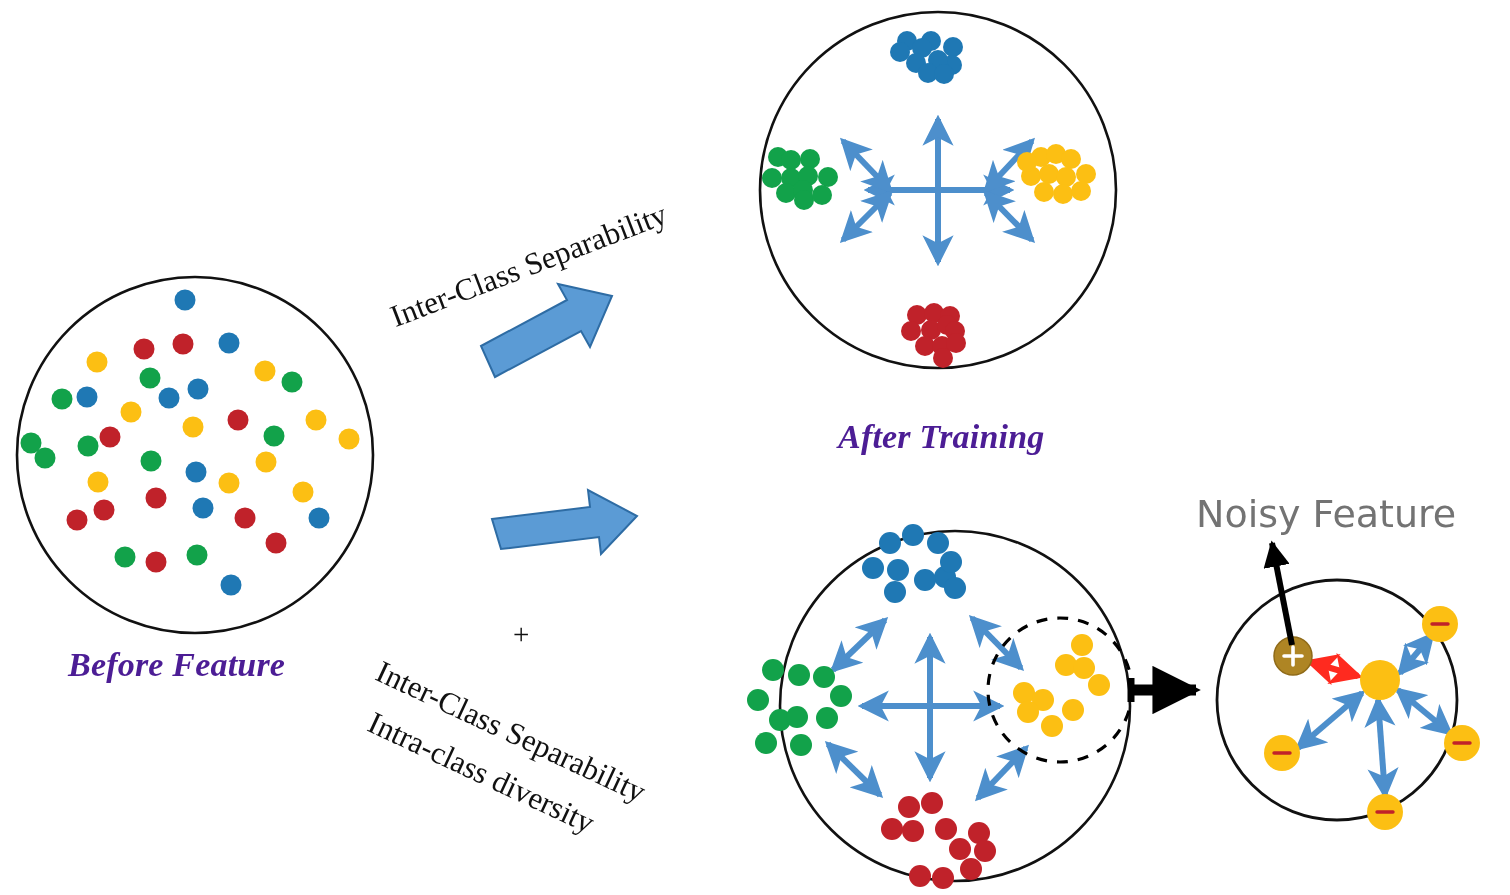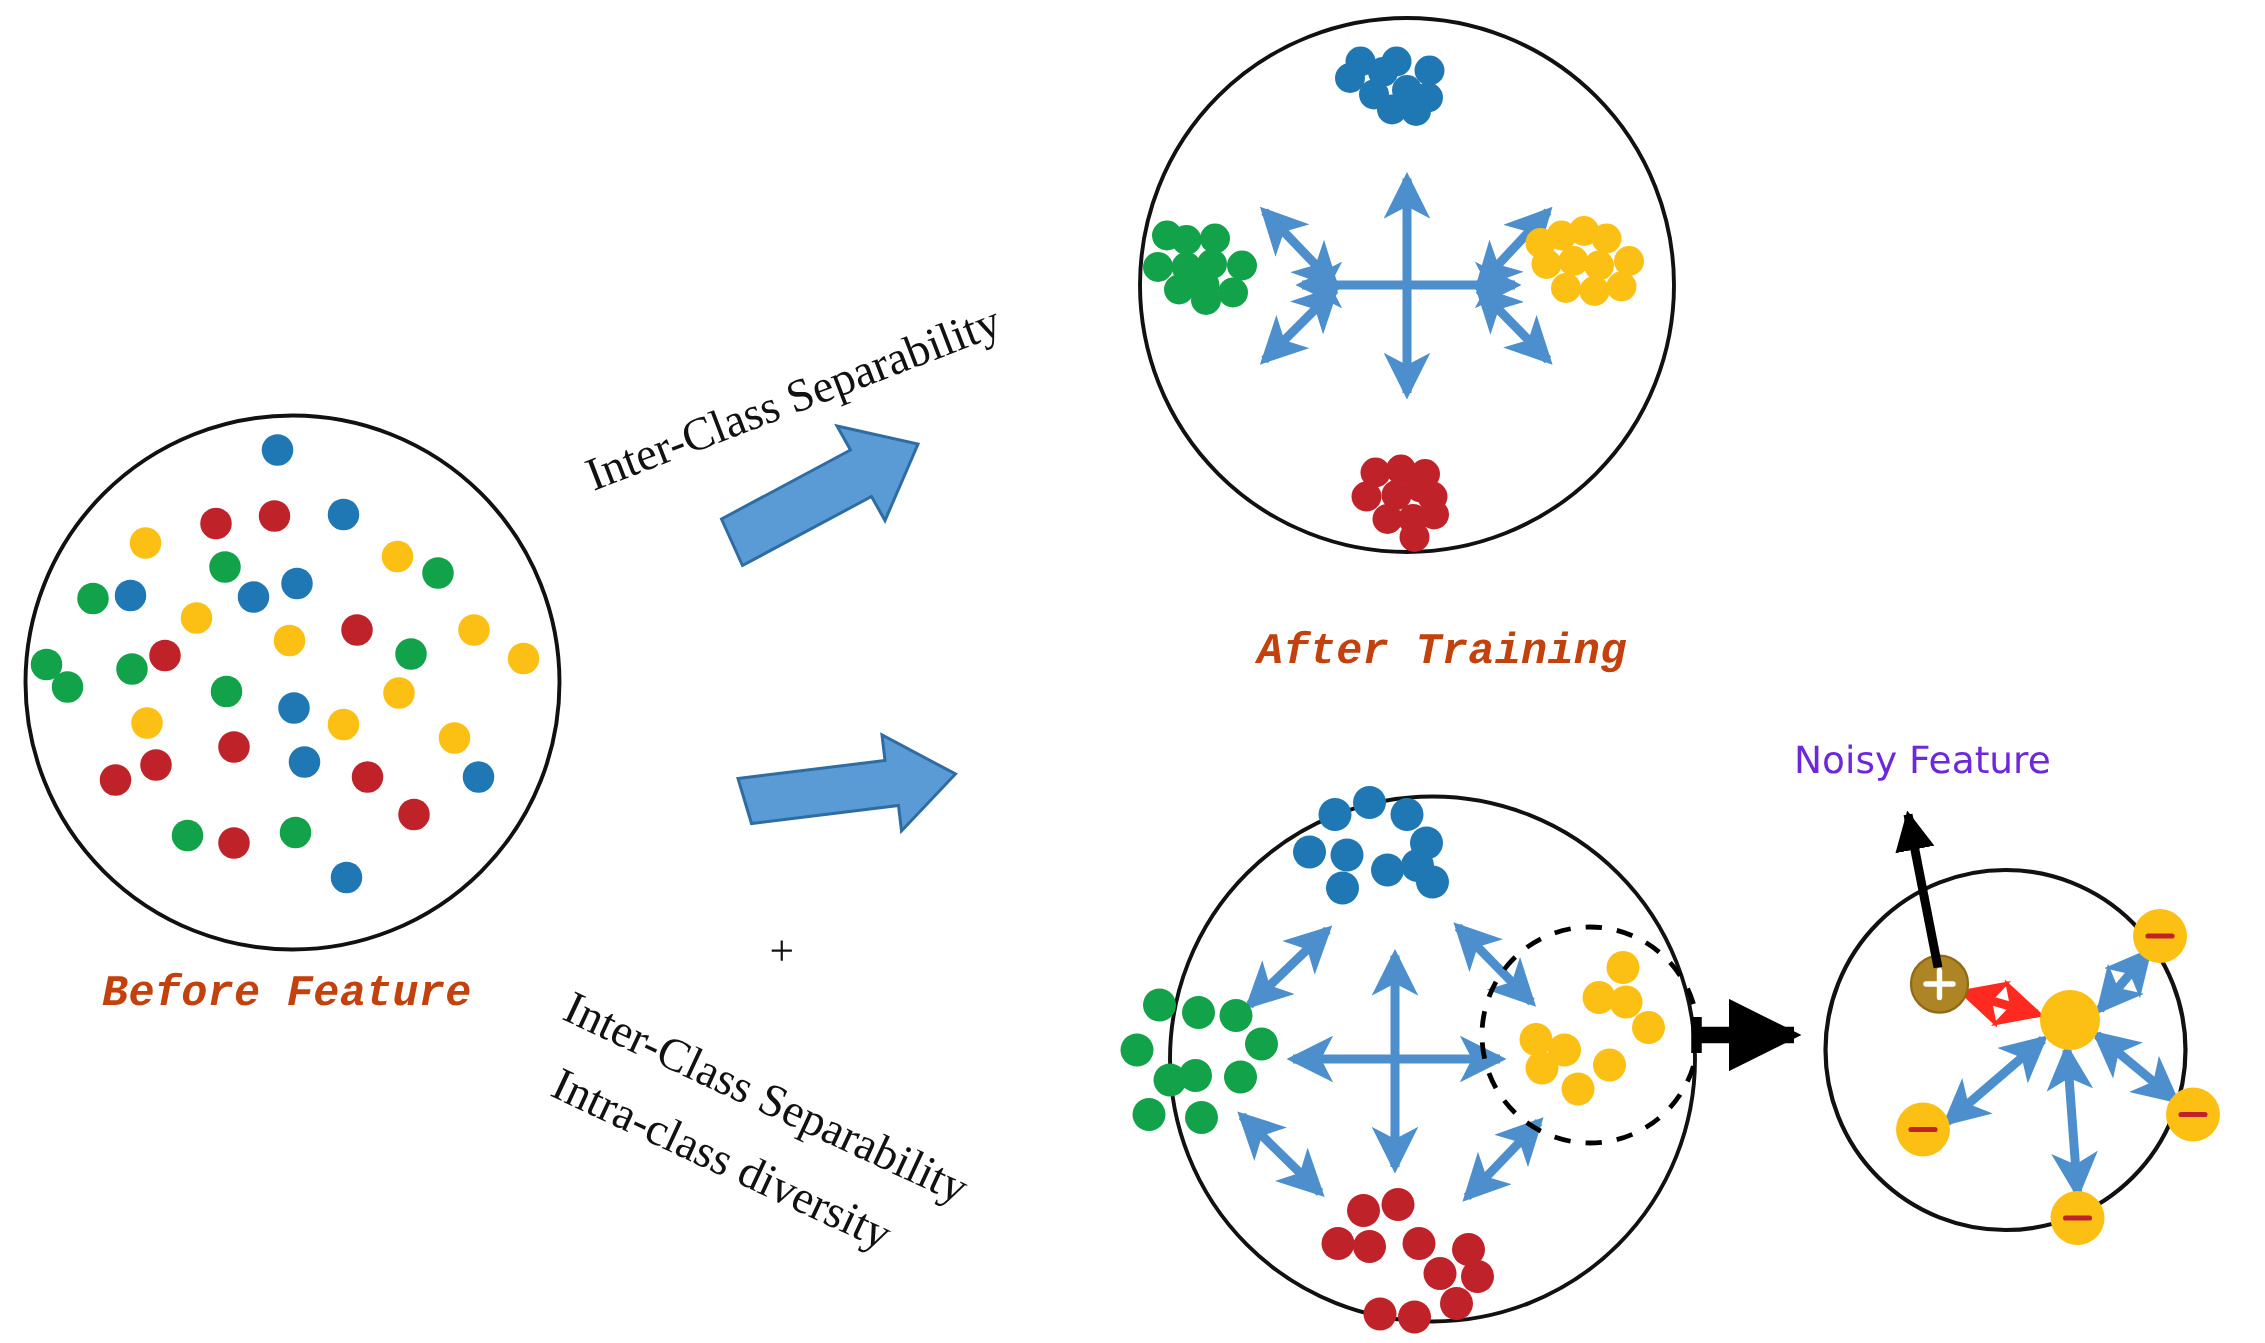--- a/index.html
+++ b/index.html
@@ -21,37 +21,37 @@
     top: 0;
     width: 1510px;
     height: 895px;
   }
   .lbl {
     position: absolute;
     white-space: nowrap;
     pointer-events: none;
   }
   .phase-label {
-    color: #c2410c;
-    font-family: Liberation Mono, monospace;
+    color: #4c1d95;
+    font-family: Liberation Serif, serif;
     font-weight: bold;
     font-style: italic;
-    font-size: 29px;
+    font-size: 34px;
     letter-spacing: 0.2px;
   }
   .serif-rot {
     font-family: "Liberation Serif", "DejaVu Serif", serif;
     color: #111111;
     font-size: 31px;
     transform-origin: left center;
   }
   .noisy-label {
     font-family: "DejaVu Sans", sans-serif;
-    color: #6d28d9;
-    font-size: 25px;
+    color: #737373;
+    font-size: 38px;
   }
 </style>
 </head>
 <body>
 
 <div id="stage">
 
   <svg id="canvas" viewBox="0 0 1510 895">
     <defs>
       <marker id="abHead" viewBox="0 0 10 10" refX="8.6" refY="5" markerWidth="5.2" markerHeight="5.2" orient="auto-start-reverse">

